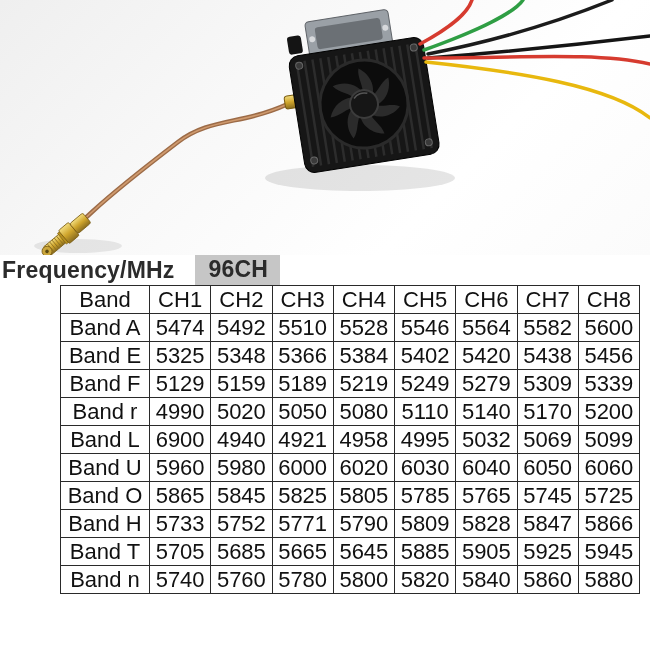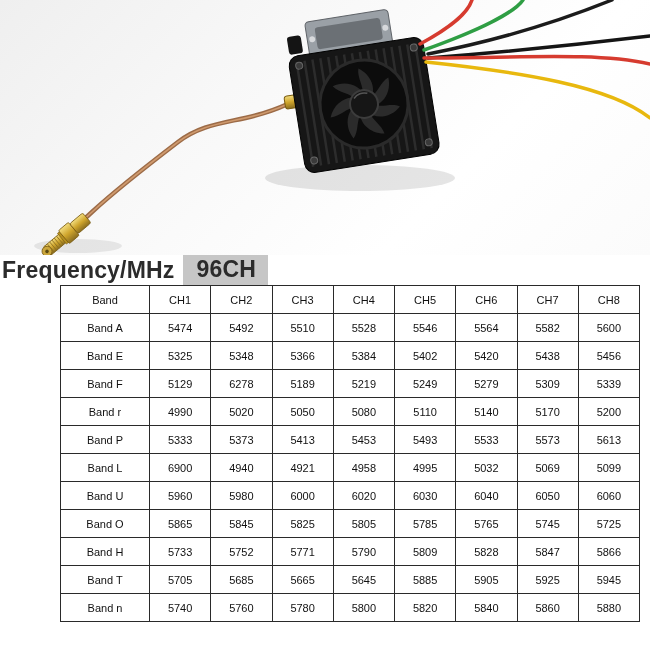--- a/index.html
+++ b/index.html
@@ -8,26 +8,26 @@
 
   
   .photo{position:relative;width:650px;height:255px;
          background:linear-gradient(135deg,#efefef 0%,#f8f8f8 35%,#ffffff 70%,#fbfbfb 100%);}
   .photo svg{display:block;width:650px;height:255px;}
 
   
   .heading{height:30px;display:flex;align-items:center;
            font-weight:bold;font-size:23px;color:#2b2b2b;padding-left:2px;
            letter-spacing:.2px;background:#ffffff;}
-  .heading-channels{background:#c6c6c6;padding:1px 12px 2px 14px;margin-left:8px;text-align:center;}
+  .heading-channels{background:#c6c6c6;padding:1px 12px 2px 14px;margin-left:20px;text-align:center;}
 
   
   .table-wrap{padding-left:60px;background:#ffffff;}
   table{border-collapse:collapse;table-layout:fixed;width:580px;
-        font-size:11px;color:#111;}
+        font-size:22px;color:#111;}
   th,td{border:1px solid #2a2a2a;height:27px;text-align:center;
         vertical-align:middle;padding:0 2px;font-weight:400;white-space:nowrap;}
   th:first-child{width:84px;}
 </style>
 </head>
 <body>
 
 <div class="page">
 
   <div class="photo">
@@ -139,51 +139,40 @@
             <td>5366</td>
             <td>5384</td>
             <td>5402</td>
             <td>5420</td>
             <td>5438</td>
             <td>5456</td>
           </tr>
           <tr>
             <td>Band F</td>
             <td>5129</td>
-            <td>6278</td>
+            <td>5159</td>
             <td>5189</td>
             <td>5219</td>
             <td>5249</td>
             <td>5279</td>
             <td>5309</td>
             <td>5339</td>
           </tr>
           <tr>
             <td>Band r</td>
             <td>4990</td>
             <td>5020</td>
             <td>5050</td>
             <td>5080</td>
             <td>5110</td>
             <td>5140</td>
             <td>5170</td>
             <td>5200</td>
           </tr>
           <tr>
-            <td>Band P</td>
-            <td>5333</td>
-            <td>5373</td>
-            <td>5413</td>
-            <td>5453</td>
-            <td>5493</td>
-            <td>5533</td>
-            <td>5573</td>
-            <td>5613</td>
-          </tr>
-          <tr>
             <td>Band L</td>
             <td>6900</td>
             <td>4940</td>
             <td>4921</td>
             <td>4958</td>
             <td>4995</td>
             <td>5032</td>
             <td>5069</td>
             <td>5099</td>
           </tr>

